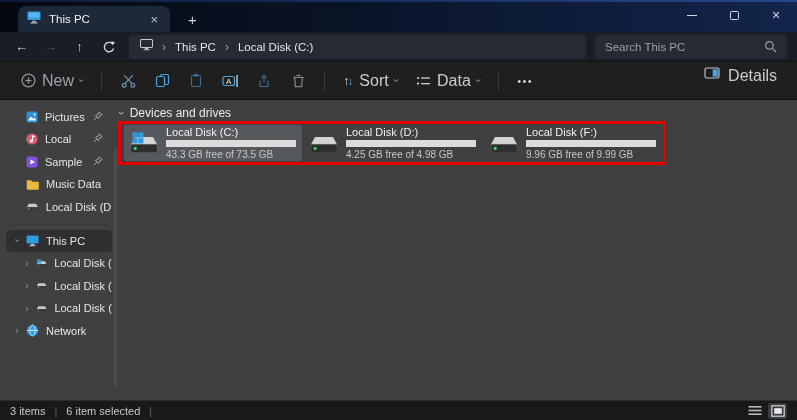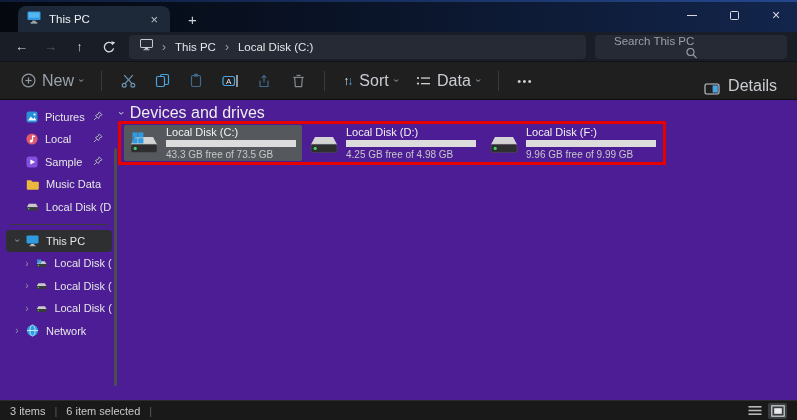--- a/index.html
+++ b/index.html
@@ -1,19 +1,19 @@
 <!DOCTYPE html>
 <html><head>
 <meta charset="utf-8">
 <style>
   * { margin:0; padding:0; box-sizing:border-box; }
   html,body { background:#000; }
   .window {
     width:797px; height:420px; position:relative; overflow:hidden;
-    background:#4c1d95; color:#e8e8e8;
+    background:#404040; color:#e8e8e8;
     font-family:"Liberation Sans", sans-serif; font-size:12px;
   }
   
   .titlebar {
     height:32px; position:relative; display:flex; align-items:flex-end;
     background:linear-gradient(90deg,#05080f 0%,#0a1428 45%,#13254c 100%);
   }
   .titlebar::before {
     content:""; position:absolute; top:0; left:0; right:0; height:2px;
     background:linear-gradient(90deg,#0d1b38,#24478c);
@@ -40,42 +40,42 @@
     color:#d6dae0; font-size:13px; border-radius:4px; }
   .nav-btn.disabled { color:#565b63; }
   .crumb-bar {
     flex:1; height:24px; background:#252a34; border-radius:4px;
     display:flex; align-items:center; gap:9px; padding:0 11px; margin:0 7px 0 5px;
   }
   .crumb-chev { color:#9aa0a8; font-size:12px; }
   .crumb-item { font-size:11.5px; color:#e4e7eb; }
   .search-bar {
     width:192px; height:24px; background:#252a34; border-radius:4px;
-    display:flex; align-items:center; padding:0 4px; margin-right:2px;flex-direction:column;
+    display:flex; align-items:center; padding:0 10px; margin-right:2px;
   }
   .search-bar input {
     flex:1; background:transparent; border:none; outline:none;
     font-family:"Liberation Sans",sans-serif; font-size:11.5px; color:#e4e7eb;
   }
   .search-bar input::placeholder { color:#9aa0a8; }
   
   .toolbar {
     height:38px; background:#1f1f1f; border-bottom:1px solid #0d0d0d;
     display:flex; align-items:center; padding:0 12px;
   }
   .tb-btn { display:flex; align-items:center; gap:6px; height:28px; padding:0 9px; border-radius:4px; }
   .tb-label { font-size:16px; color:#c9cdd3; }
   .tb-label.dim { color:#9aa2ac; }
   .tb-chev { color:#8e949c; font-size:10px; transform:rotate(90deg); display:inline-block; }
   .tb-sep { width:1px; height:20px; background:#3a3a3a; margin:0 9px; }
   .tb-ico-btn { width:34px; height:28px; display:flex; align-items:center; justify-content:center; border-radius:4px; }
   .sort-arrows { font-size:12px; letter-spacing:-2px; margin-right:2px; }
   .sort-up { color:#e3e3e3; } .sort-down { color:#4aa3e0; }
   .more-dots { color:#d0d0d0; font-size:11px; letter-spacing:1.5px; }
-  .details-btn { margin-left:auto; display:flex; align-items:flex-end; gap:7px; padding:0 8px; height:28px; border-radius:4px; }
+  .details-btn { margin-left:auto; display:flex; align-items:flex-start; gap:7px; padding:0 8px; height:28px; border-radius:4px; }
   
   .body { display:flex; height:300px; }
   .sidebar { width:118px; position:relative; padding-top:5px; flex:none; }
   .sb-item {
     height:22px; display:flex; align-items:center; gap:7px;
     margin:0.5px 6px 0.5px 6px; padding-left:20px; border-radius:4px;
     font-size:11px; color:#e6e6e6; position:relative;
   }
   .sb-item.selected { background:#2e2f31; }
   .sb-item .tw {
@@ -86,21 +86,21 @@
   .sb-item.tree2 { padding-left:30px; }
   .sb-item.tree2 .tw { left:16px; }
   .sb-label { white-space:nowrap; overflow:hidden; }
   .pin { position:absolute; right:9px; top:5px; }
   .sb-sep { height:1px; background:#3a3a3a; margin:6px 10px 5px 10px; }
   .sb-scrollbar { position:absolute; right:1px; top:48px; width:3px; height:238px; background:#4d4d4d; border-radius:2px; }
   
   .content { flex:1; position:relative; padding-top:5px; }
   .group-header { display:flex; align-items:center; gap:6px; height:15px; padding-left:2px; }
   .group-chev { color:#b9bec5; font-size:11px; transform:rotate(90deg); display:inline-block; }
-  .group-title { font-size:16px; color:#ececec; }
+  .group-title { font-size:12px; color:#ececec; }
   .annotation-box { position:absolute; left:0; top:21px; width:548px; height:44px; border:3px solid #e60000; pointer-events:none; }
   .drives-row { position:absolute; left:6px; top:25px; display:flex; gap:2px; }
   .drive-tile { width:178px; height:36px; display:flex; align-items:center; gap:7px; padding:0 5px; border-radius:2px; }
   .drive-icon { position:relative; width:30px; height:23px; flex:none; }
   .drive-text { display:flex; flex-direction:column; justify-content:center; gap:2px; width:132px; }
   .drive-name { font-size:11px; line-height:12px; color:#f2f2f2; }
   .capacity-bar { height:7px; width:130px; background:#dcdcdc; }
   .capacity-fill { height:100%; }
   .drive-cap { font-size:10px; line-height:11px; color:#c7c7c7; }
   

